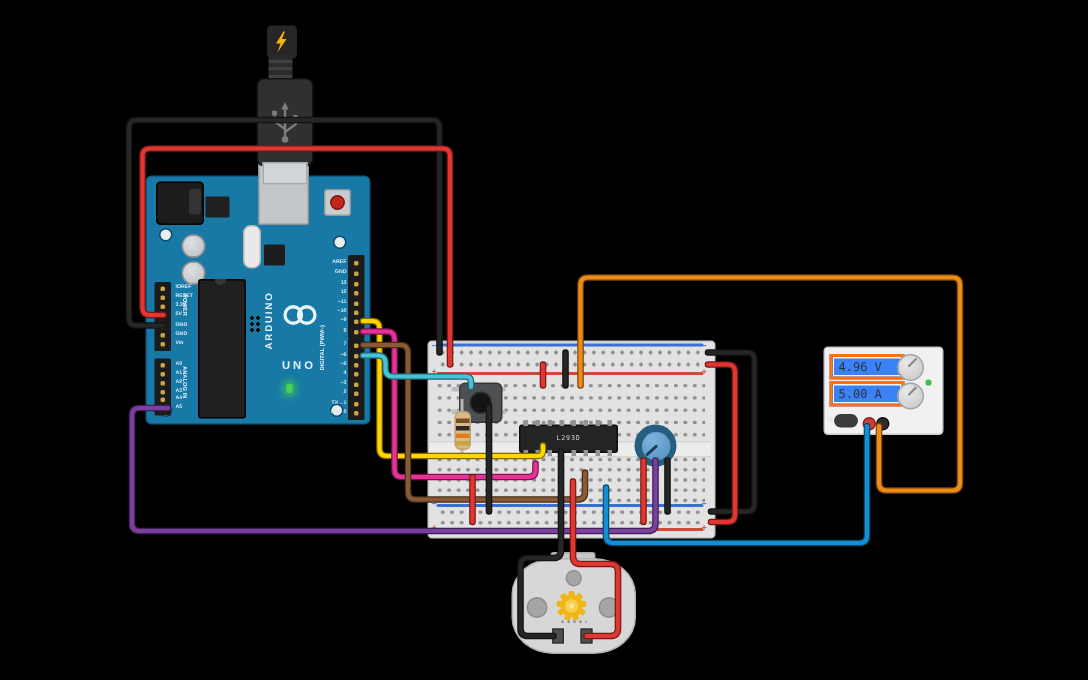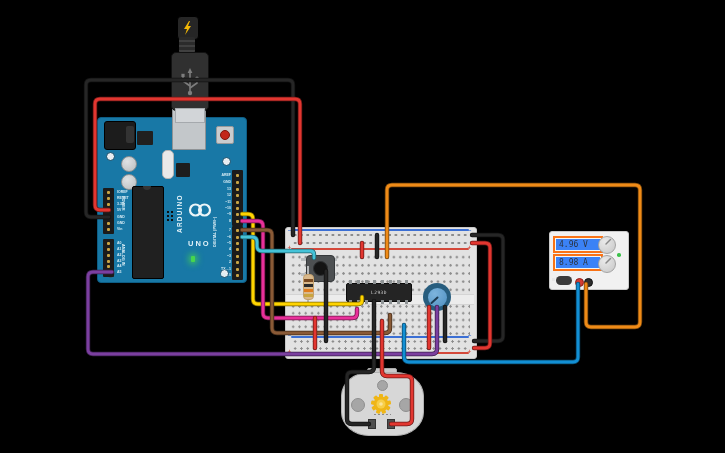--- a/index.html
+++ b/index.html
@@ -250,21 +250,21 @@
   <div class="abs" style="left:373px;top:413px;width:18px;height:3px;
        background-image:radial-gradient(circle,#8a8a8a 0.8px,rgba(0,0,0,0) 1px);background-size:4px 3px;"></div>
   <div class="abs" style="left:368px;top:419px;width:6px;height:8px;background:#4f4f4f;border:1px solid #333;"></div>
   <div class="abs" style="left:387px;top:419px;width:6px;height:8px;background:#4f4f4f;border:1px solid #333;"></div>
 
   <div class="abs psu" style="left:549px;top:231px;width:78px;height:57px;"></div>
   <div class="abs disp" style="left:553px;top:236px;width:42px;height:13px;">
     <span>4.96 V</span>
   </div>
   <div class="abs disp" style="left:553px;top:254px;width:42px;height:13px;">
-    <span>8.98 A</span>
+    <span>5.00 A</span>
   </div>
   <div class="abs knob" style="left:598px;top:236px;width:16px;height:16px;"></div>
   <svg class="abs" style="left:598px;top:236px;" width="16" height="16">
     <line x1="8" y1="8" x2="12.5" y2="3.5" stroke="#8a8a8a" stroke-width="1.5" stroke-linecap="round"></line>
     </svg>
   <div class="abs knob" style="left:598px;top:255px;width:16px;height:16px;"></div>
   <svg class="abs" style="left:598px;top:255px;" width="16" height="16">
     <line x1="8" y1="8" x2="12.5" y2="3.5" stroke="#8a8a8a" stroke-width="1.5" stroke-linecap="round"></line>
     </svg>
   <div class="abs" id="psu-led" style="left: 617px; top: 253px; width: 3.5px; height: 3.5px; border-radius: 50%; background: rgb(59, 193, 74);"></div>

